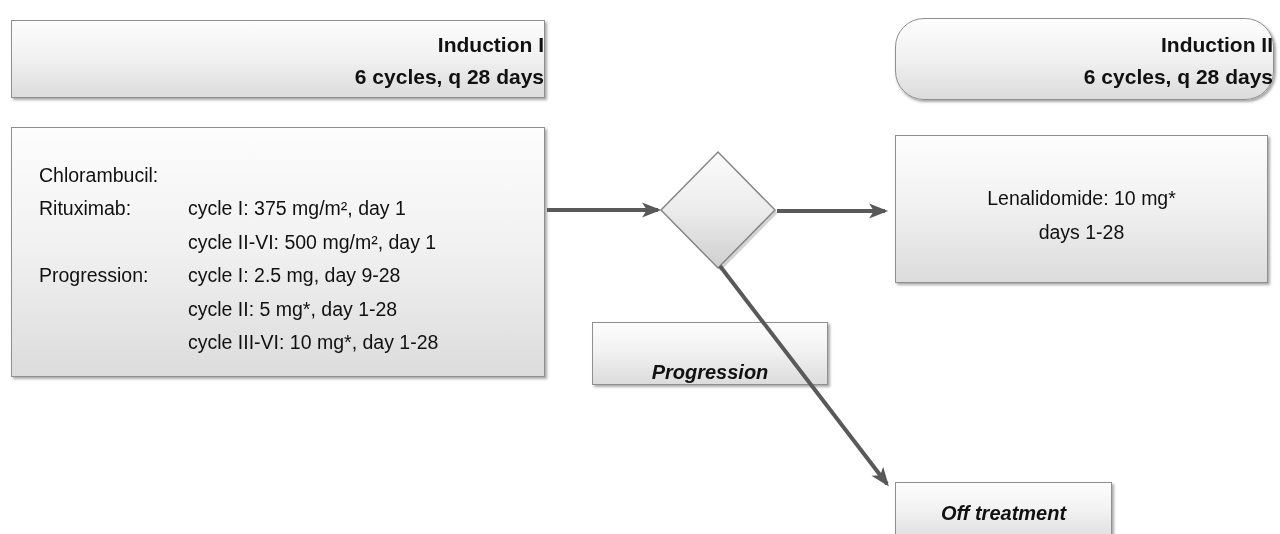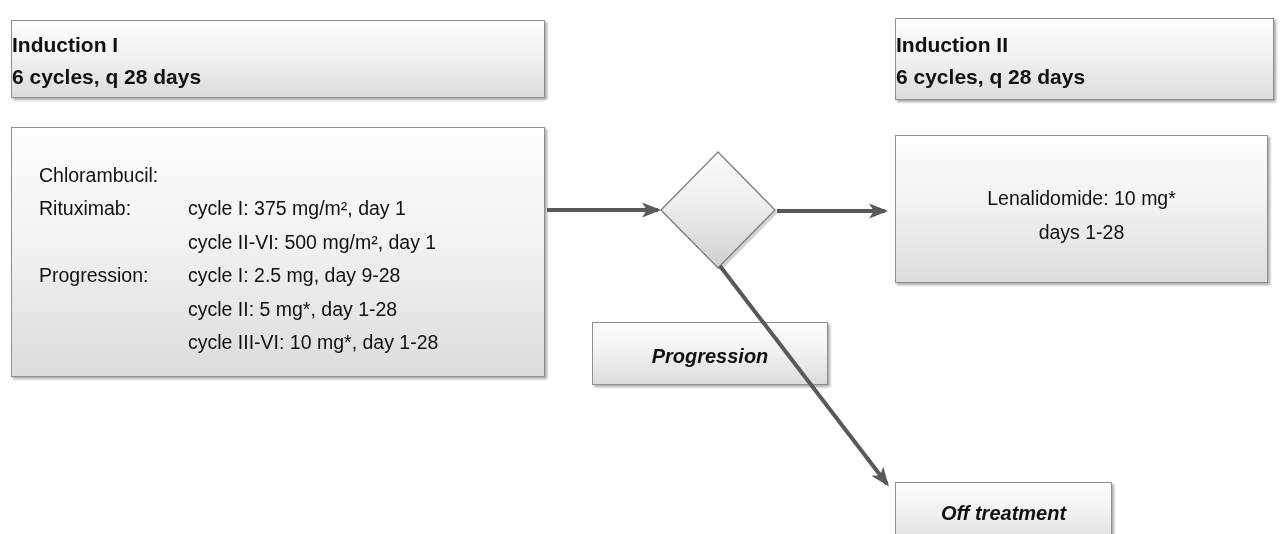--- a/index.html
+++ b/index.html
@@ -20,45 +20,45 @@
     overflow:hidden;
   }
   .box{
     position:absolute;
     box-sizing:border-box;
     background:linear-gradient(180deg, var(--box-top) 0%, #f2f2f2 45%, var(--box-bottom) 100%);
     border:1.4px solid var(--border);
     box-shadow:1.5px 2px 2.5px rgba(40,40,40,0.40);
   }
   .header-box{
-    display:flex;flex-direction:column;align-items:flex-start;justify-content:center;
+    display:flex;flex-direction:column;align-items:flex-end;justify-content:center;
     text-align:center;font-weight:bold;font-size:21px;line-height:32px;
     padding-top:4px;
   }
   .ind1{left:11px;top:20px;width:534px;height:78px;}
-  .ind2{left:895px;top:18px;width:379px;height:82px;}
+  .ind2{left:895px;top:18px;width:379px;height:82px;border-radius:29px;}
   .regimen{
     left:11px;top:127px;width:534px;height:250px;
     padding:31px 6px 0 11px;
     font-size:19.5px;line-height:33.4px;
   }
   .rrow{display:flex;margin-left:16px;}
   .rlabel{flex:0 0 149px;white-space:pre;}
   .rvalue{flex:1;white-space:pre;}
   .maintenance{
     left:895px;top:135px;width:373px;height:148px;
     display:flex;flex-direction:column;align-items:center;justify-content:center;
     text-align:center;font-size:19.5px;line-height:34px;
     padding-top:12px;
   }
   .label-box{
     display:flex;align-items:center;justify-content:center;
     text-align:center;font-weight:bold;font-style:italic;font-size:20px;
   }
-  .progression{left:592px;top:322px;width:236px;height:63px;padding-top:5px;}
+  .progression{left:592px;top:322px;width:236px;height:63px;padding-top:5px;align-items:flex-end;}
   .offtreat{left:895px;top:482px;width:217px;height:62px;}
   .overlay{
     position:absolute;left:0;top:0;width:1280px;height:534px;
     z-index:5;pointer-events:none;
   }
   .overlay .connector{stroke:var(--arrow);stroke-width:4;fill:none;}
   .diamond-main{stroke:#868686;stroke-width:1.5;}
 </style>
 </head>
 <body>

